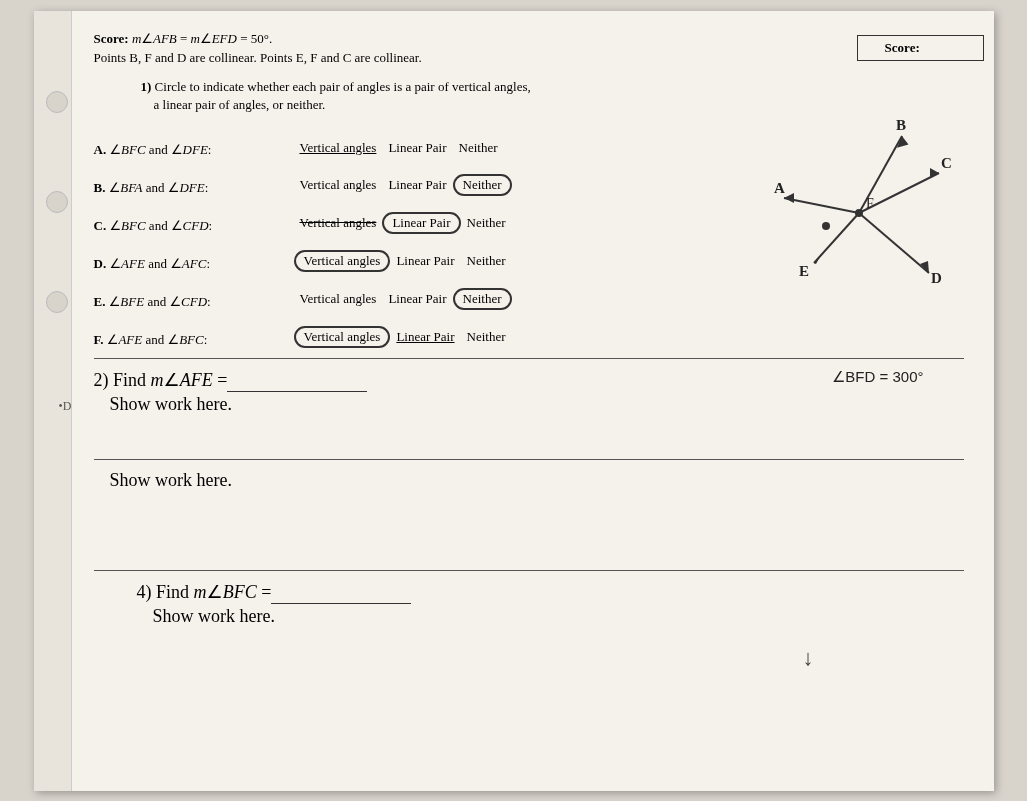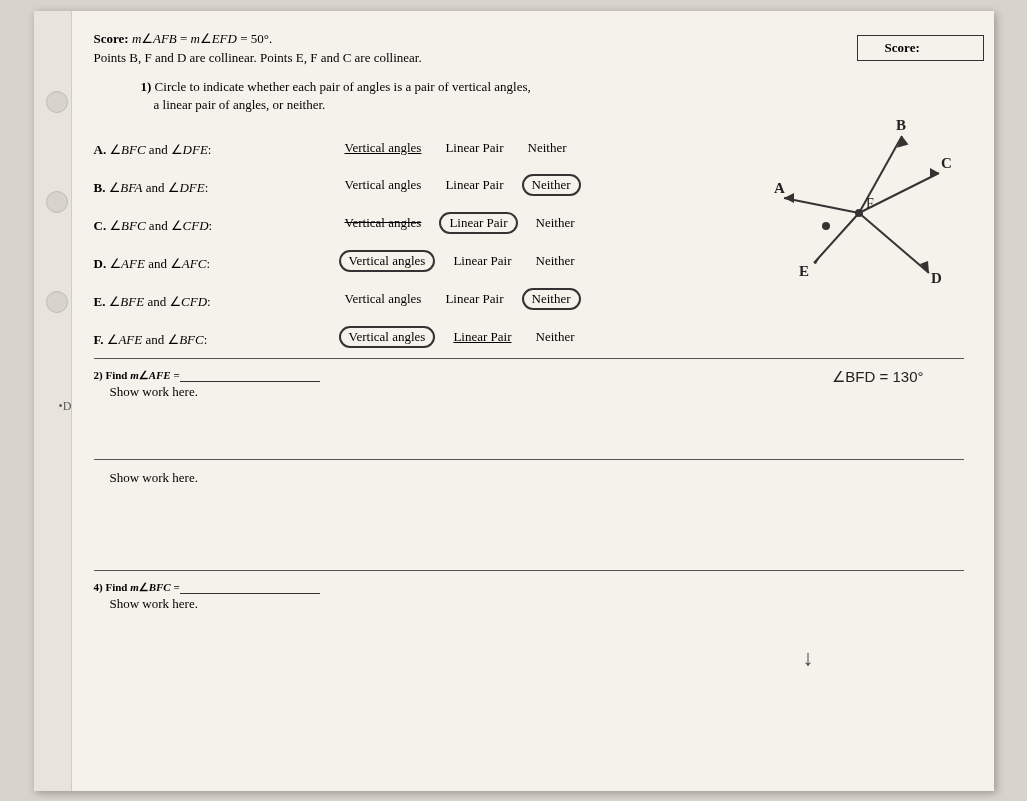--- a/index.html
+++ b/index.html
@@ -91,22 +91,21 @@
       margin-bottom: 2px;
       height: 36px;
     }
     .angle-label {
       width: 200px;
       font-size: 13px;
     }
     .options-group {
       display: flex;
       align-items: center;
-      gap: 12px;
-      margin-left: 45px;
+      gap: 0;
     }
     .opt {
       font-size: 13px;
       padding: 2px 6px;
       border-radius: 50px;
       white-space: nowrap;
     }
     .opt.circled {
       border: 2px solid #333;
       border-radius: 20px;
@@ -132,26 +131,25 @@
       margin: 10px 0;
       width: 100%;
     }
 
     
     .q-section {
       margin-bottom: 8px;
       position: relative;
     }
     .q-section .q-text {
-      font-size: 11px;
+      font-size: 18px;
       margin-bottom: 2px;
-      font-weight: bold;
     }
     .q-section .sub-text {
-      font-size: 13px;
+      font-size: 18px;
       margin-left: 16px;
     }
 
     
     .handwritten {
       position: absolute;
       right: 40px;
       top: -5px;
       font-family: 'Comic Sans MS', cursive, sans-serif;
       font-size: 15px;
@@ -299,35 +297,35 @@
     <hr class="hr">
 
     <div class="q-section" style="position:relative; min-height:80px;">
       <p class="q-text">
         <span>2)</span>
         Find <em>m</em>∠<em>AFE</em> =<span style="display:inline-block; width:140px; border-bottom: 1px solid #333;">&nbsp;</span>
       </p>
       <p class="sub-text">Show work here.</p>
 
       <div class="handwritten">
-        <div>∠BFD = 130°</div>
+        <div>∠BFD = 300°</div>
       </div>
 
       <div style="position:absolute; left:-35px; top:30px; font-family:'Comic Sans MS',cursive; font-size:12px; color:#555;">•D</div>
     </div>
 
     <hr class="hr">
 
     <div class="q-section" style="min-height:90px;">
       <p class="sub-text">Show work here.</p>
     </div>
 
     <hr class="hr">
 
-    <div class="q-section" style="min-height:80px; position:relative;">
+    <div class="q-section" style="min-height:80px; position:relative;margin-left:43px;">
       <p class="q-text">
         <span>4)</span>
         Find <em>m</em>∠<em>BFC</em> =<span style="display:inline-block; width:140px; border-bottom: 1px solid #333;">&nbsp;</span>
       </p>
       <p class="sub-text">Show work here.</p>
 
       <div style="position:absolute; right:150px; bottom:-10px; font-size:22px; color:#444; font-family:'Comic Sans MS',cursive;">↓</div>
     </div>
 
   </div>

